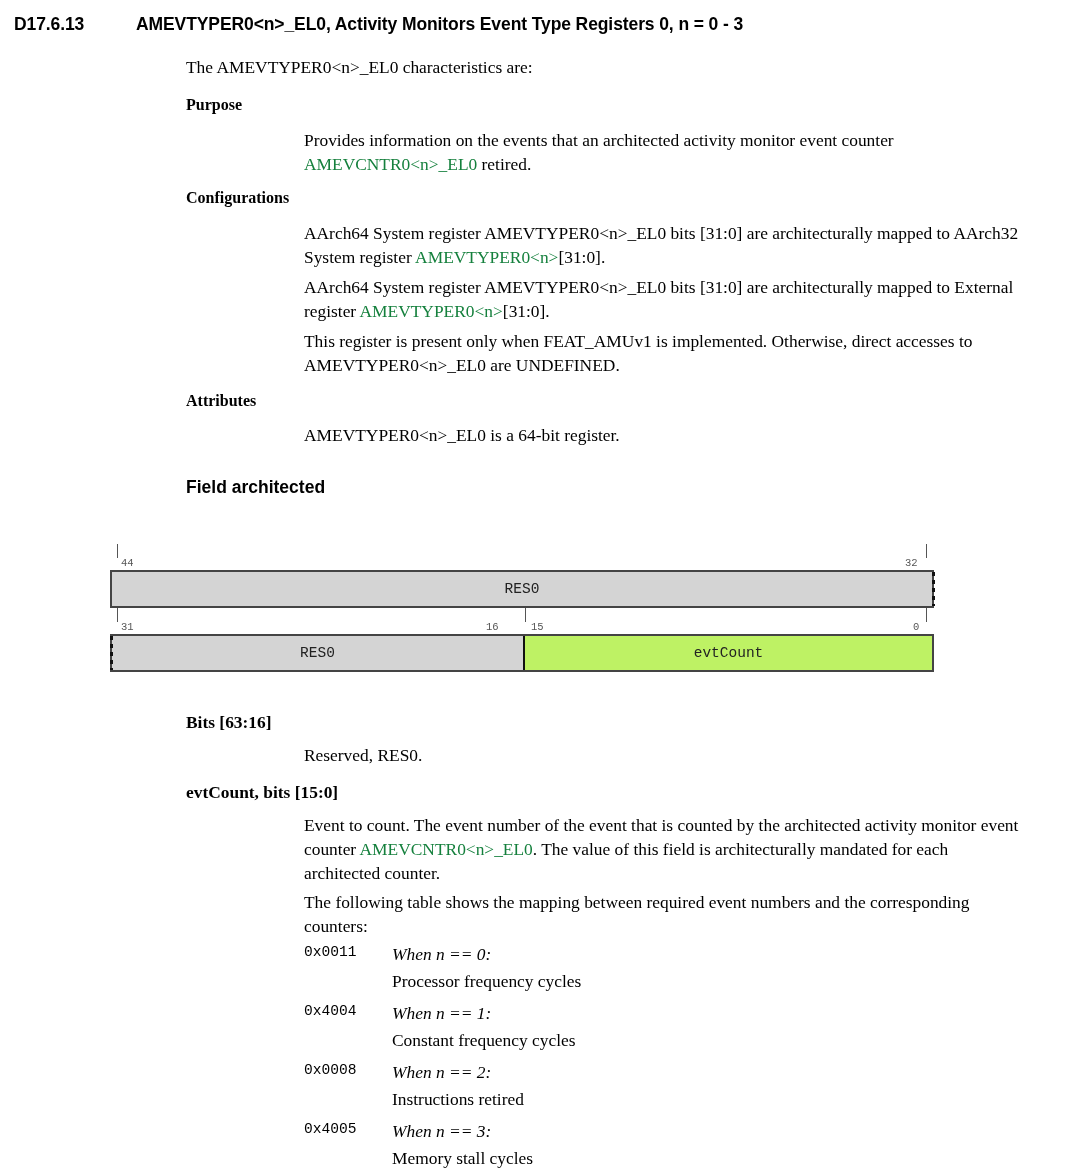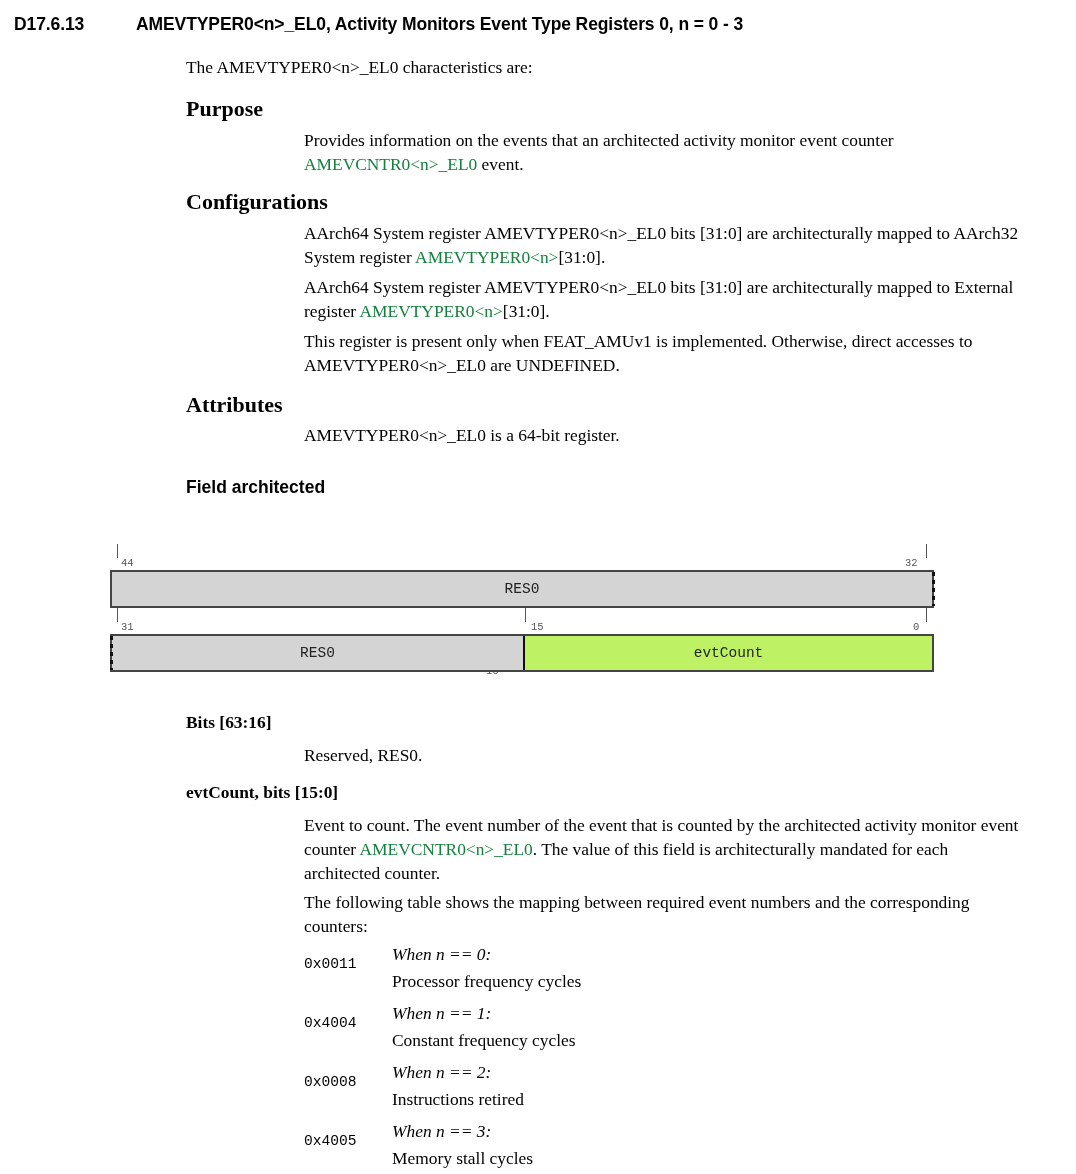--- a/index.html
+++ b/index.html
@@ -38,21 +38,21 @@
     position: absolute;
     left: 186px;
     top: 57px;
     font-size: 17.4px;
   }
 
   .heading {
     position: absolute;
     left: 186px;
     font-weight: bold;
-    font-size: 22px;
+    font-size: 16px;
   }
   .body-block {
     position: absolute;
     left: 304px;
     font-size: 17.4px;
     line-height: 24px;
     width: 740px;
   }
   .body-block.narrow { width: 724px; }
 
@@ -165,21 +165,21 @@
   
   .maprow {
     position: absolute;
     left: 304px;
     width: 740px;
     font-size: 17.4px;
   }
   .maprow .hex {
     position: absolute;
     left: 0;
-    top: 12px;
+    top: 0;
     font-family: "Liberation Mono", monospace;
     font-size: 14.6px;
   }
   .maprow .cond {
     position: absolute;
     left: 88px;
     top: 0;
     font-style: italic;
   }
   .maprow .desc {
@@ -192,21 +192,21 @@
 <body>
 
 <div class="page-head">
   <span class="sec-num">D17.6.13</span><span>AMEVTYPER0&lt;n&gt;_EL0, Activity Monitors Event Type Registers 0, n = 0 - 3</span>
 </div>
 
 <div class="intro">The AMEVTYPER0&lt;n&gt;_EL0 characteristics are:</div>
 
 <div class="heading" style="top:96px;">Purpose</div>
 <div class="body-block" style="top:128px;">
-  <span>Provides information on the events that an architected activity monitor event counter </span><span class="reg">AMEVCNTR0&lt;n&gt;_EL0</span><span> event.</span>
+  <span>Provides information on the events that an architected activity monitor event counter </span><span class="reg">AMEVCNTR0&lt;n&gt;_EL0</span><span> retired.</span>
 </div>
 
 <div class="heading" style="top:189px;">Configurations</div>
 
 <div class="body-block narrow" style="top:221px;">
   <span>AArch64 System register AMEVTYPER0&lt;n&gt;_EL0 bits [31:0] are architecturally mapped to AArch32 System register </span><span class="reg">AMEVTYPER0&lt;n&gt;</span><span>[31:0].</span>
 </div>
 
 <div class="body-block narrow" style="top:275px;">
   <span>AArch64 System register AMEVTYPER0&lt;n&gt;_EL0 bits [31:0] are architecturally mapped to External register </span><span class="reg">AMEVTYPER0&lt;n&gt;</span><span>[31:0].</span>
@@ -233,21 +233,21 @@
     <div class="fields">
       <div class="fieldbox res0 edge-l edge-r" style="flex:1;">RES0</div>
     </div>
     <div class="dashed" style="left:822px;"></div>
   </div>
 
   <div class="bitrow row2">
     <div class="labels">
       <span class="tick" style="left:7px;"></span>
       <span class="blab" style="left:11px;">31</span>
-      <span class="blab" style="left:376px;margin-top:44px;">16</span>
+      <span class="blab" style="left:376px;">16</span>
       <span class="tick" style="left:415px;"></span>
       <span class="blab" style="left:421px;">15</span>
       <span class="tick" style="left:816px;"></span>
       <span class="blab" style="left:803px;">0</span>
     </div>
     <div class="fields">
       <div class="fieldbox res0 edge-l split" style="width:415px;">RES0</div>
       <div class="fieldbox open edge-r" style="flex:1;">evtCount</div>
     </div>
     <div class="dashed" style="left:0px;"></div>

